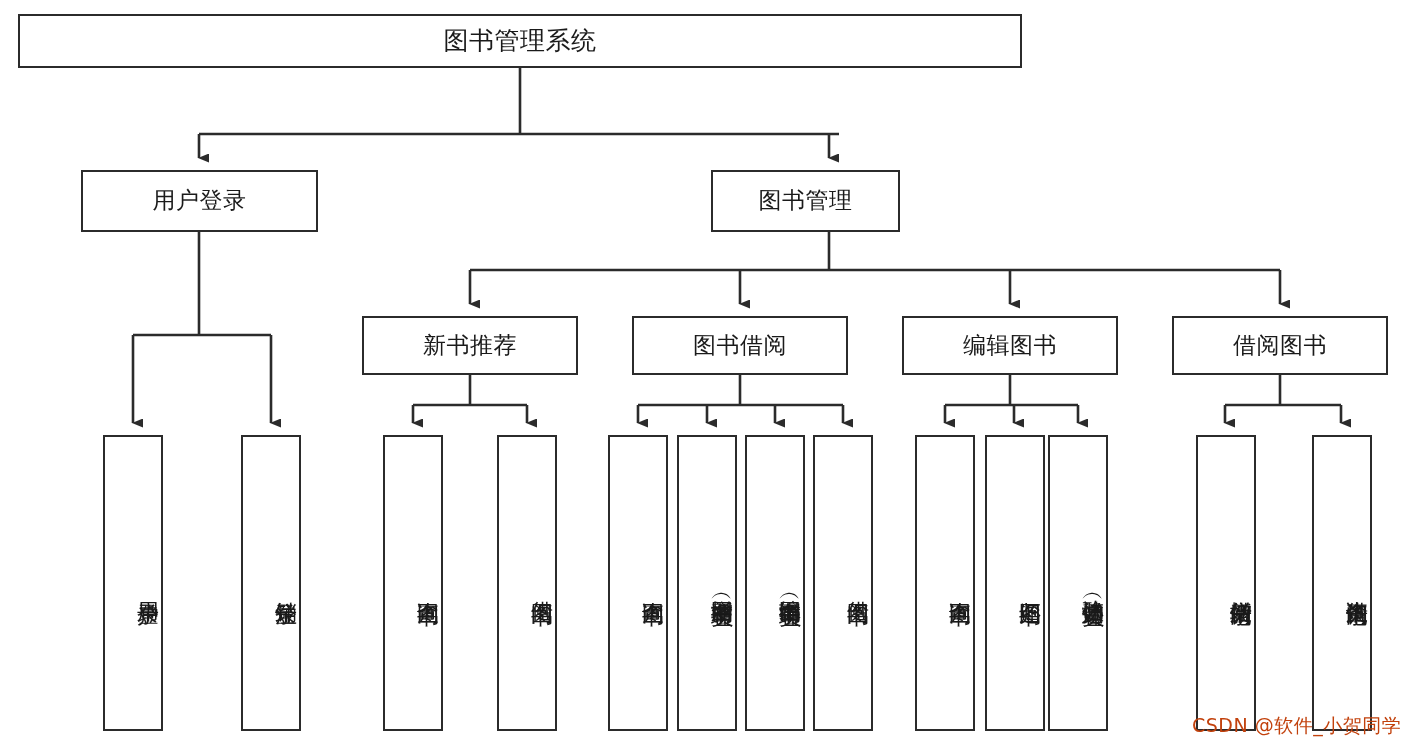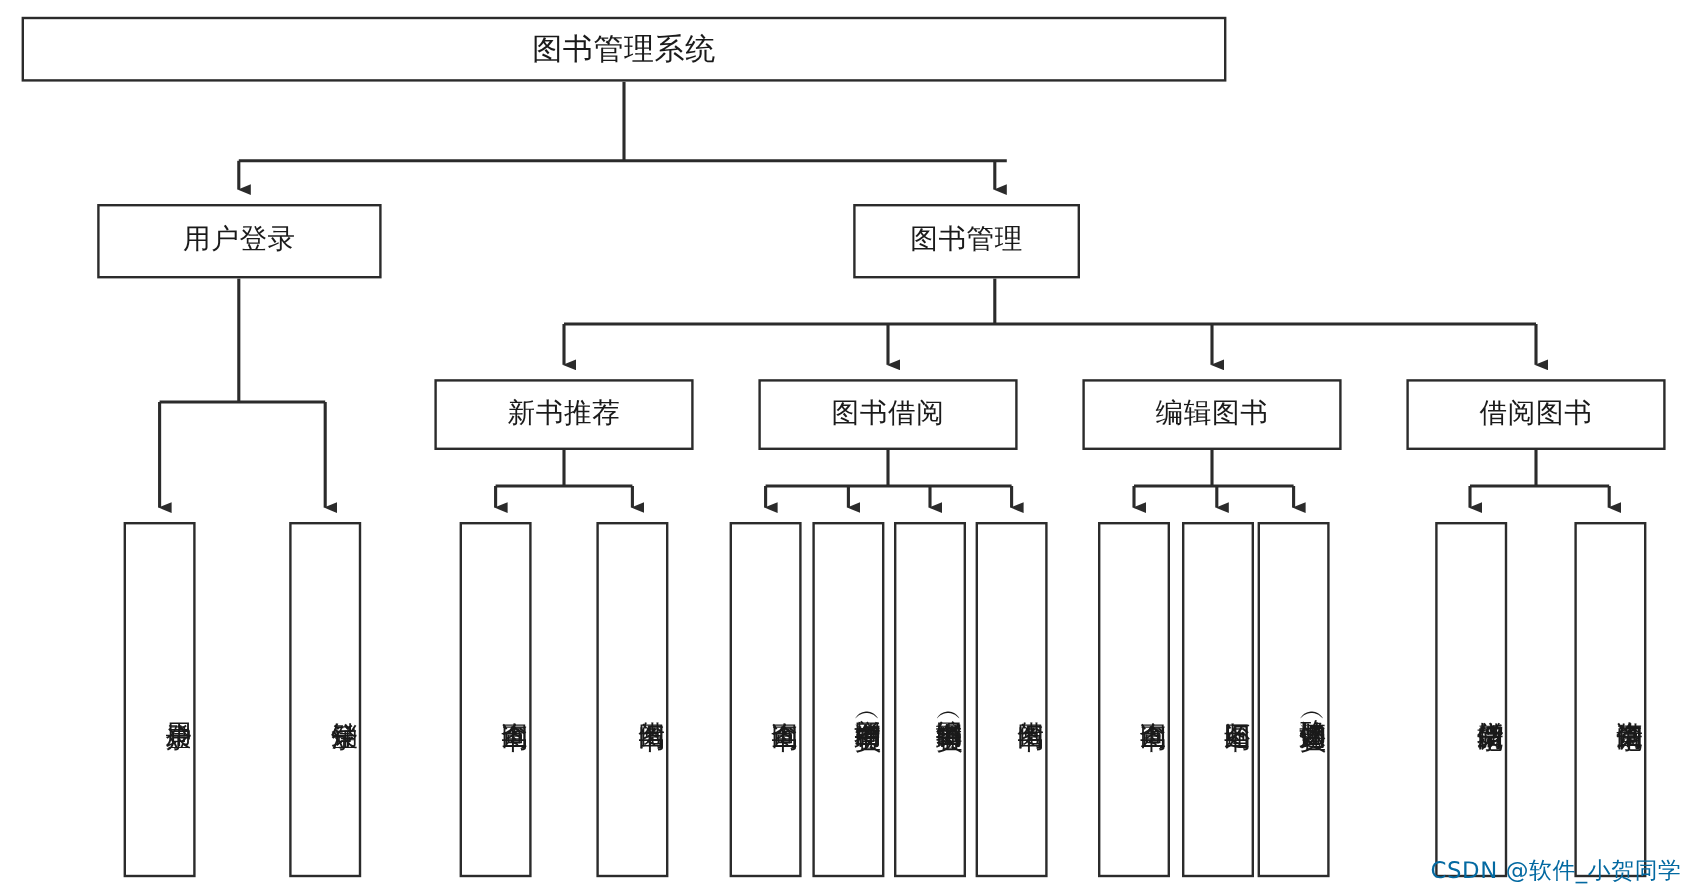--- a/index.html
+++ b/index.html
@@ -51,21 +51,21 @@
     padding-top: 6px;
     letter-spacing: 1px;
     white-space: nowrap;
   }
   .node-root {
     font-size: 25px;
   }
   .watermark {
     position: absolute;
     font-size: 19px;
-    color: #0369a1;
+    color: #c2410c;
     white-space: nowrap;
     letter-spacing: 0.5px;
   }
 </style>
 </head>
 <body>
 
 <div id="canvas">
 
   <svg id="diagram-svg" viewBox="0 0 1405 747" xmlns="http://www.w3.org/2000/svg">

